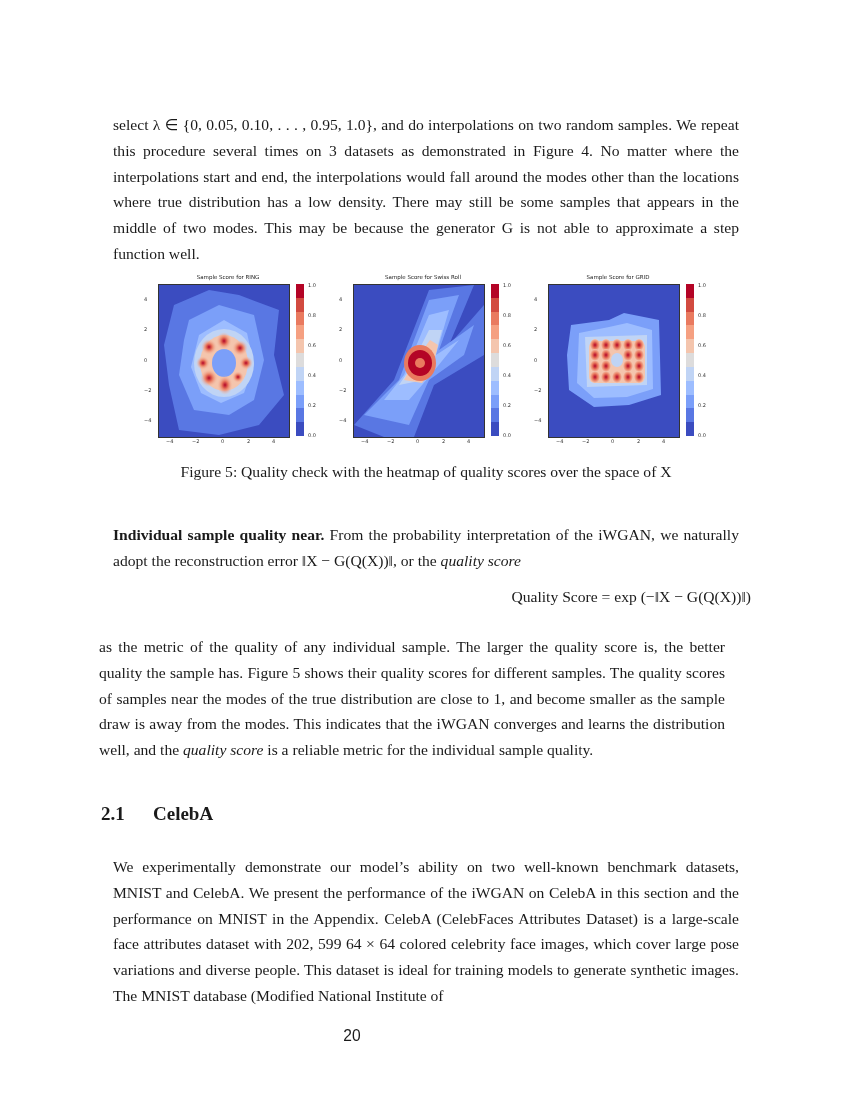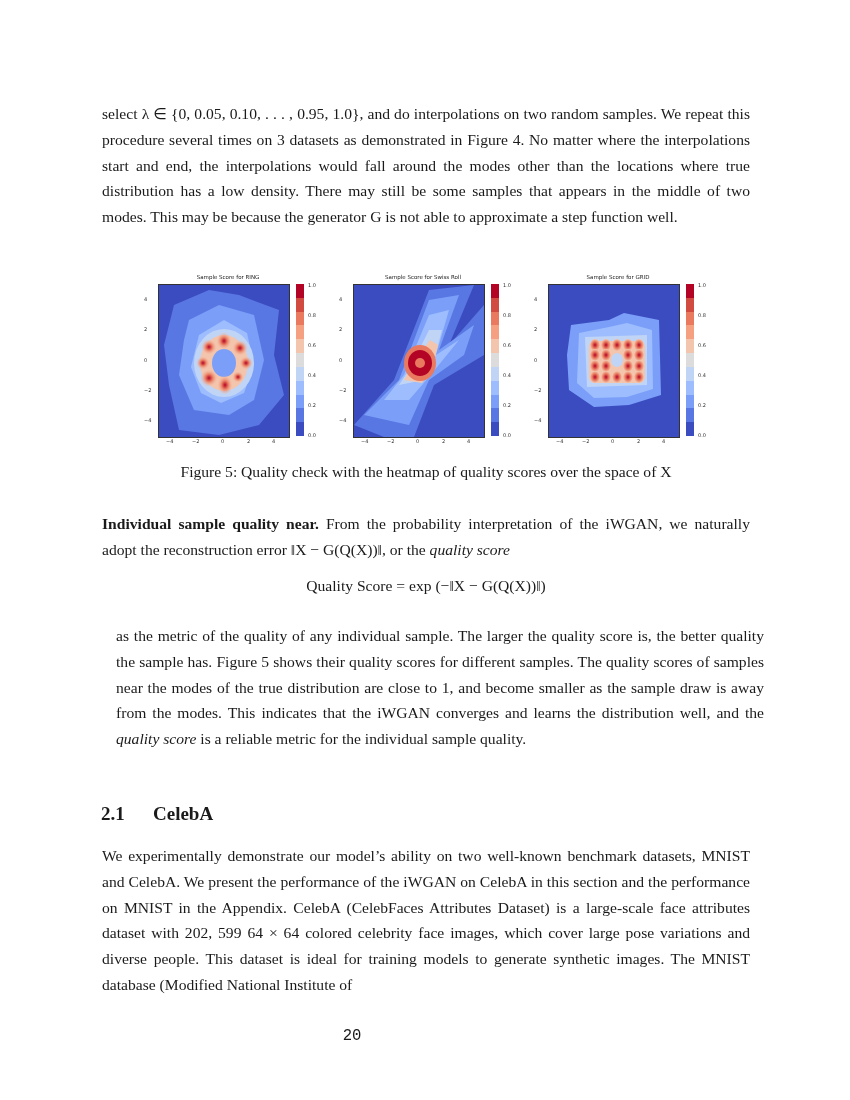--- a/index.html
+++ b/index.html
@@ -1,45 +1,45 @@
 <!DOCTYPE html>
 <html><head>
 <meta charset="utf-8">
 <style>
   html, body { margin: 0; padding: 0; background: #ffffff; }
   body { width: 850px; height: 1100px; position: relative; overflow: hidden;
          font-family: "DejaVu Serif", "Liberation Serif", serif; color: #1a1a1a; }
   .page { position: absolute; left: 101px; top: 100px; width: 650px; }
   .para { font-family: "Liberation Serif", serif; font-size: 15.6px; line-height: 25.8px;
-          text-align: justify; margin: 1px; }
+          text-align: justify; margin: 12px; }
   .para i, .it { }
   .figure { position: absolute; left: 140px; top: 270px; width: 580px; height: 185px; }
   .panel { position: absolute; top: 0; width: 190px; height: 185px; }
   .panel-title { position: absolute; top: 4px; left: 18px; width: 140px; text-align: center;
                  font-family: "DejaVu Sans", sans-serif; font-size: 5.5px; color: #222; }
   .plot { position: absolute; left: 18px; top: 14px; width: 130px; height: 152px;
           background: #3b4cc0; overflow: hidden; border: 0.5px solid #333; }
   .ytick { position: absolute; left: 4px; font-family: "DejaVu Sans", sans-serif; font-size: 5px; color: #333; }
   .xtick { position: absolute; top: 168px; font-family: "DejaVu Sans", sans-serif; font-size: 5px; color: #333; }
   .cbar { position: absolute; left: 156px; top: 14px; width: 8px; height: 152px;
           display: flex; flex-direction: column; }
   .cbar div { flex: 1; }
   .cbtick { position: absolute; left: 168px; font-family: "DejaVu Sans", sans-serif; font-size: 5px; color: #333; }
   .caption { position: absolute; left: 101px; top: 463px; width: 650px; text-align: center;
              font-family: "Liberation Serif", serif; font-size: 15.6px; }
   .block2 { position: absolute; left: 101px; top: 510px; width: 650px; }
-  .equation { text-align: center; font-family: "Liberation Serif", serif; font-size: 15.6px;
+  .equation { text-align: right; font-family: "Liberation Serif", serif; font-size: 15.6px;
               margin: 14px 0 16px 0; }
-  .block3 { position: absolute; left: 115px; top: 622px; width: 650px; }
+  .block3 { position: absolute; left: 87px; top: 622px; width: 650px; }
   .section-head { position: absolute; left: 101px; top: 803px; font-family: "Liberation Serif", serif;
                   font-weight: bold; font-size: 19px; }
   .section-head .num { display: inline-block; width: 52px; }
   .block4 { position: absolute; left: 101px; top: 842px; width: 650px; }
   .pagenum { position: absolute; left: 0; width: 704px; top: 1027px; text-align: center;
-             font-family: Liberation Mono, monospace; font-size: 15.6px; }
+             font-family: Liberation Sans, sans-serif; font-size: 15.6px; }
   svg { display: block; }
 </style>
 </head>
 <body>
 
 <div class="page">
   <p class="para">select λ ∈ {0, 0.05, 0.10, . . . , 0.95, 1.0}, and do interpolations on two random samples. We repeat this procedure several times on 3 datasets as demonstrated in Figure 4. No matter where the interpolations start and end, the interpolations would fall around the modes other than the locations where true distribution has a low density. There may still be some samples that appears in the middle of two modes. This may be because the generator G is not able to approximate a step function well.</p>
 </div>
 
 <div class="figure">

